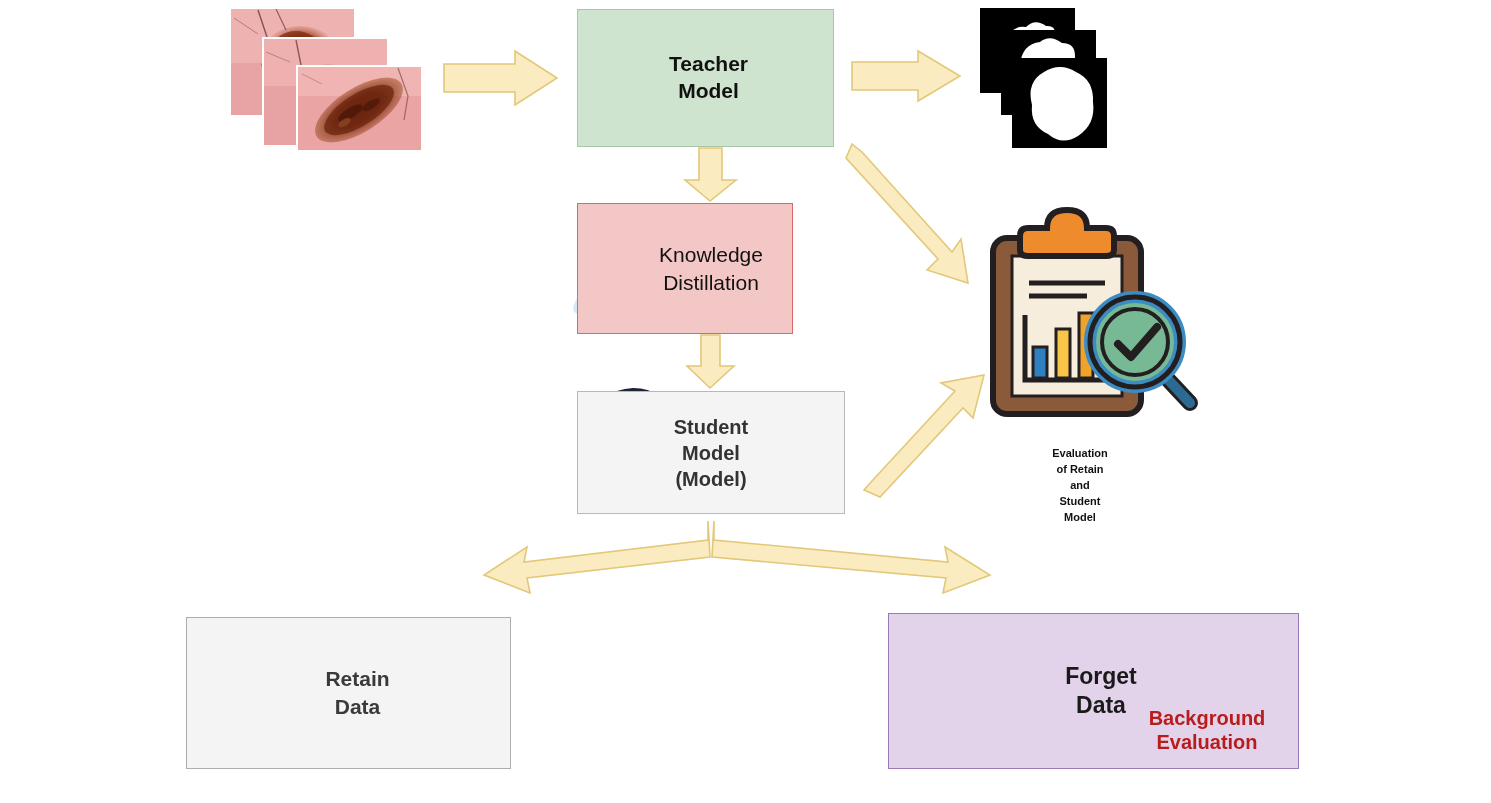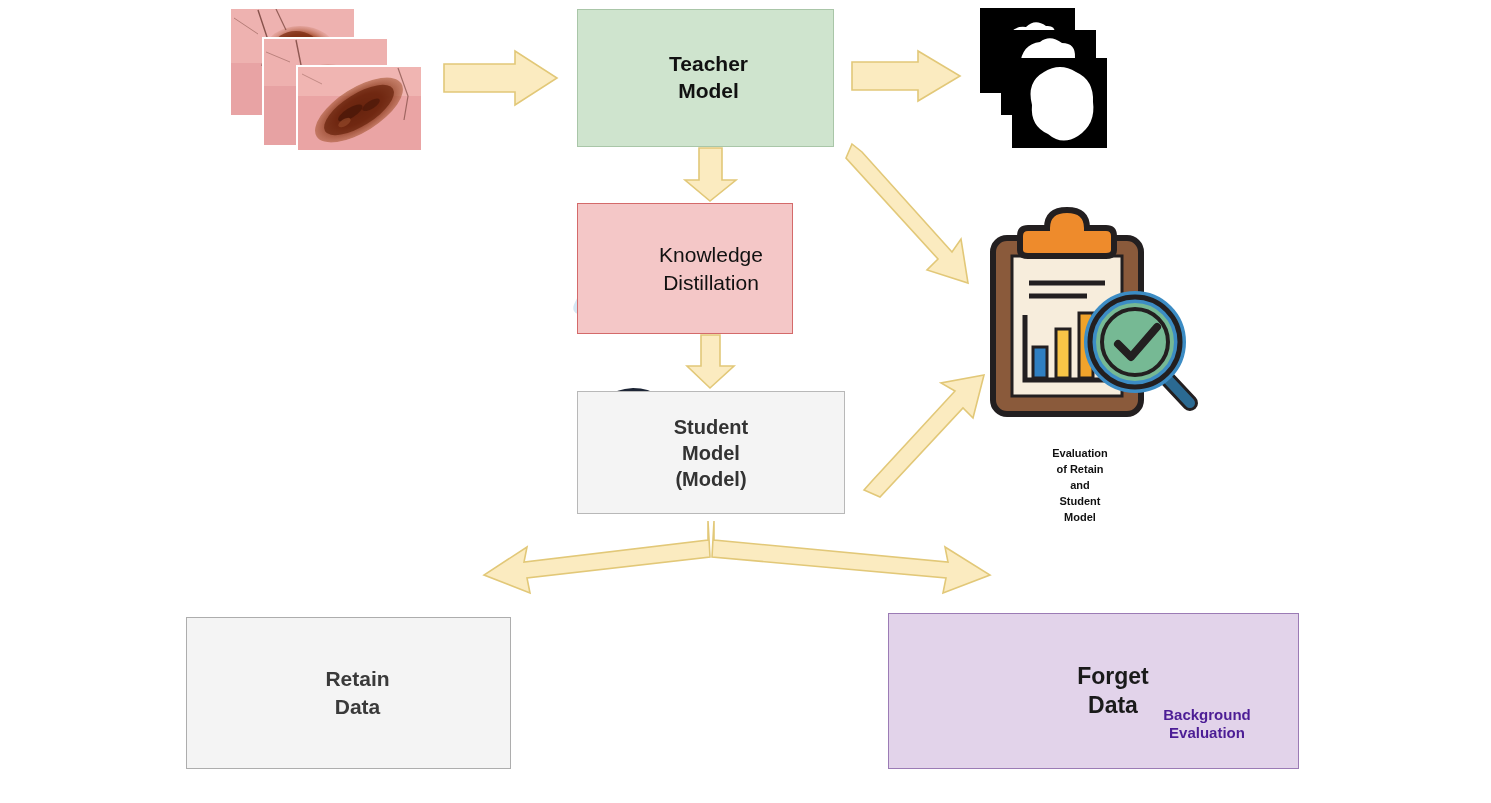--- a/index.html
+++ b/index.html
@@ -77,21 +77,21 @@
   #forget-box {
     left: 888px; top: 613px; width: 411px; height: 156px;
     background: #e2d3ea;
     border: 1px solid #9b7bb5;
   }
   #forget-box .label {
     font-size: 23px; font-weight: bold; color: #1a1a1a;
     line-height: 1.28; text-align: center;
   }
   #bgforget-label {
-    font-size: 15px; font-weight: bold; color: #4c1d95;
+    font-size: 20px; font-weight: bold; color: #b91c1c;
     line-height: 1.2; text-align: center;
   }
 
   
   #eval-caption {
     position: absolute;
     left: 1000px; top: 446px; width: 160px;
     font-size: 11px; font-weight: bold; color: #111111;
     line-height: 1.45; text-align: center;
   }
@@ -400,21 +400,21 @@
 </div>
 
 <div class="node" id="retain-box">
   <div class="label">
     <span>Retain</span><br>
     <span>Data</span>
   </div>
 </div>
 
 <div class="node" id="forget-box">
-  <div class="label" style="position:absolute; left:168px; top:48px; width:112px;text-align:center;">
+  <div class="label" style="position:absolute; left:156px; top:48px; width:112px;text-align:center;">
     <span>Forget</span><br>
     <span>Data</span>
   </div>
   <div id="bgforget-label" style="position:absolute; left:228px; top:92px; width:180px;">
     <span>Background</span><br>
     <span>Evaluation</span>
   </div>
 </div>
 
 <div id="eval-caption">

